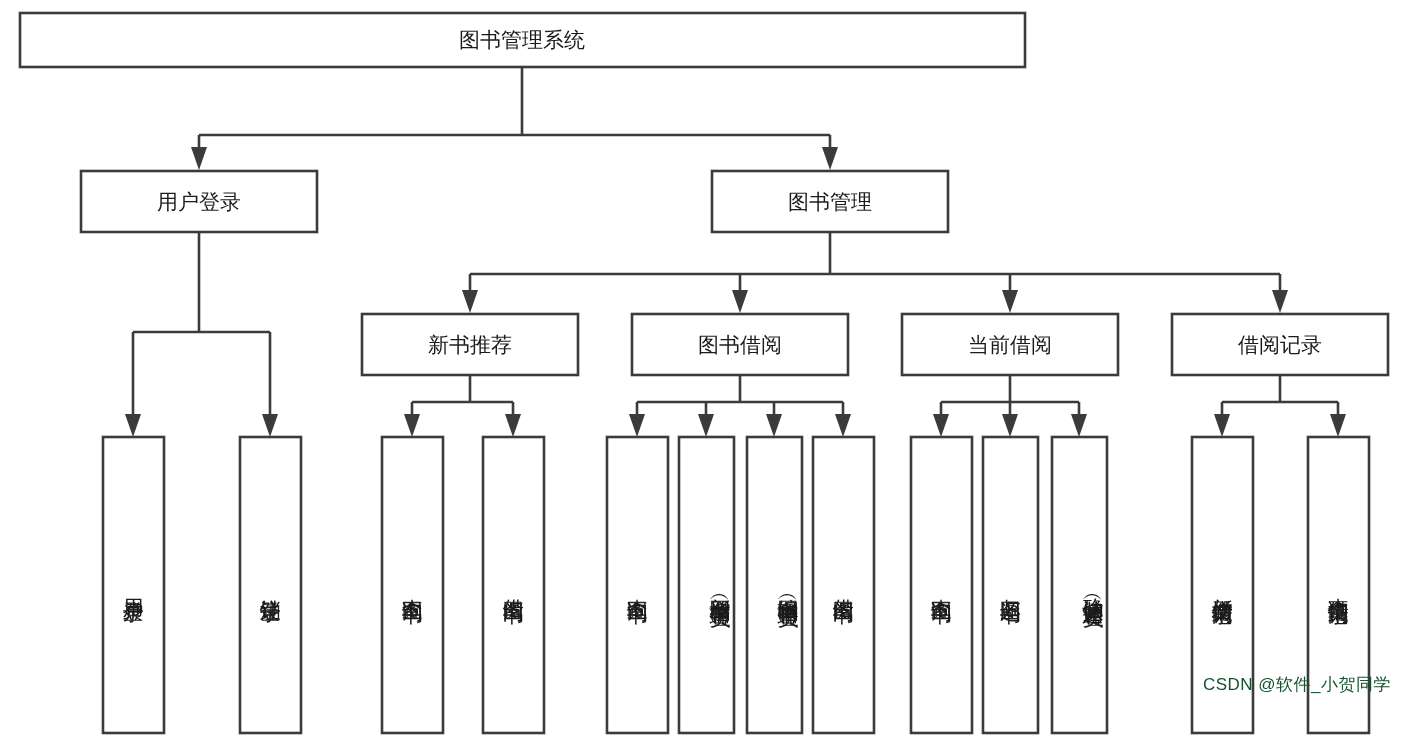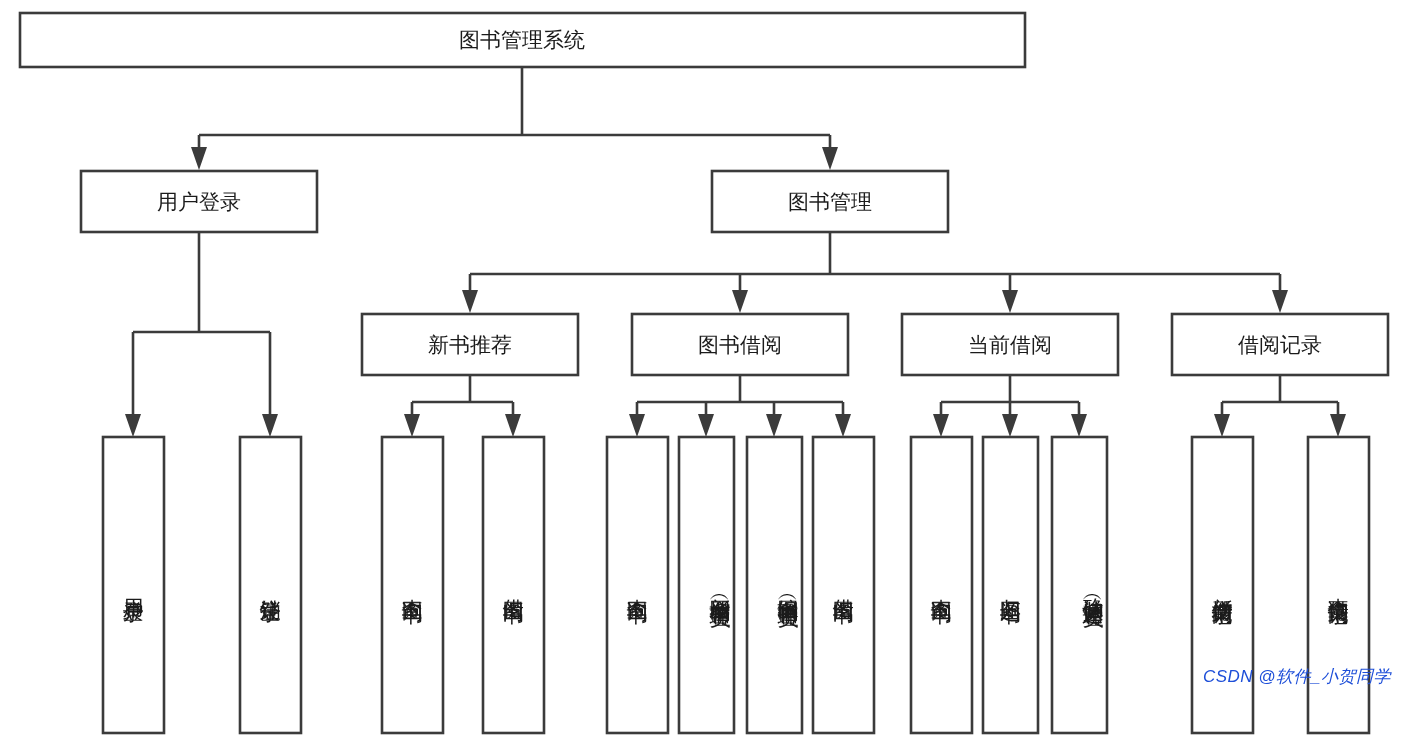--- a/index.html
+++ b/index.html
@@ -62,27 +62,26 @@
     text-align: center;
     display: flex;
     align-items: center;
     justify-content: center;
     white-space: nowrap;
     pointer-events: none;
   }
   .watermark {
     position: absolute;
     right: 14px;
-    bottom: 16px;
+    bottom: 8px;
     font-family: "Liberation Sans", "DejaVu Sans", sans-serif;
     font-size: 17px;
-    color: #1d4ed8;
+    color: #14532d;
     letter-spacing: 0.5px;
     white-space: nowrap;
-    font-style: italic;
   }
 </style>
 </head>
 <body>
 
 <div id="diagram-root">
 
   <svg id="flow" viewBox="0 0 1405 747" xmlns="http://www.w3.org/2000/svg">
 
     <g>

